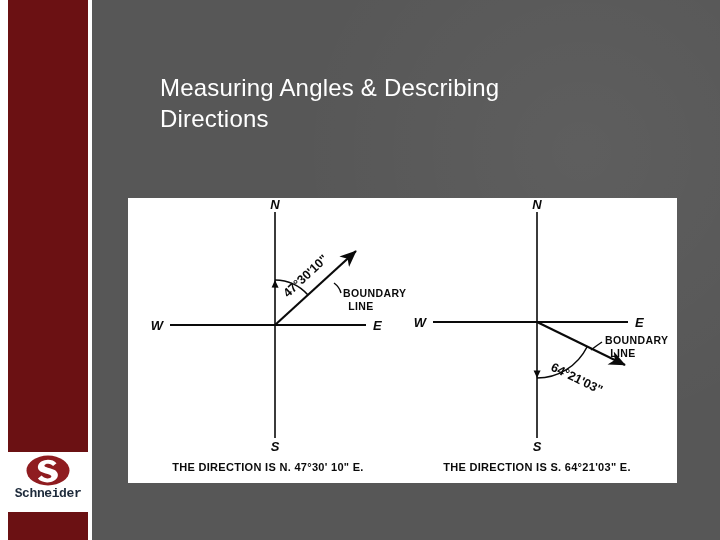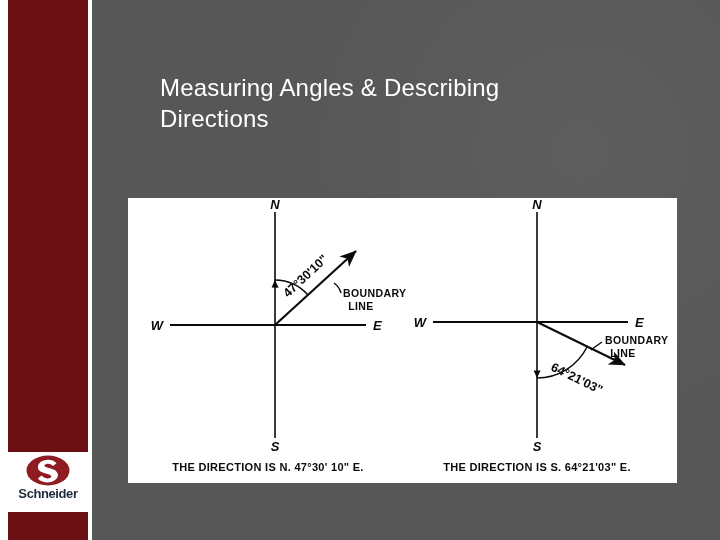--- a/index.html
+++ b/index.html
@@ -28,21 +28,21 @@
   .logo-block{
     position:absolute;left:8px;top:452px;width:80px;height:60px;
     background:#ffffff;
     display:flex;flex-direction:column;align-items:center;justify-content:flex-start;
   }
   .logo-mark{
     position:relative;width:44px;height:31px;margin-top:3px;
   }
   .logo-mark svg{display:block;}
   .logo-word{
-    font-family:Liberation Sans, sans-serif;
+    font-family:Liberation Mono, monospace;
     font-weight:bold;font-size:13px;letter-spacing:-0.4px;
     color:#1d2a3a;line-height:14px;margin-top:1px;
   }
   
   .canvas{
     position:absolute;left:92px;top:0;width:628px;height:540px;
     background:#575757;
     background-image:radial-gradient(circle at 78% 28%, rgba(255,255,255,0.045) 0%, rgba(255,255,255,0) 46%);
   }
   .title{

